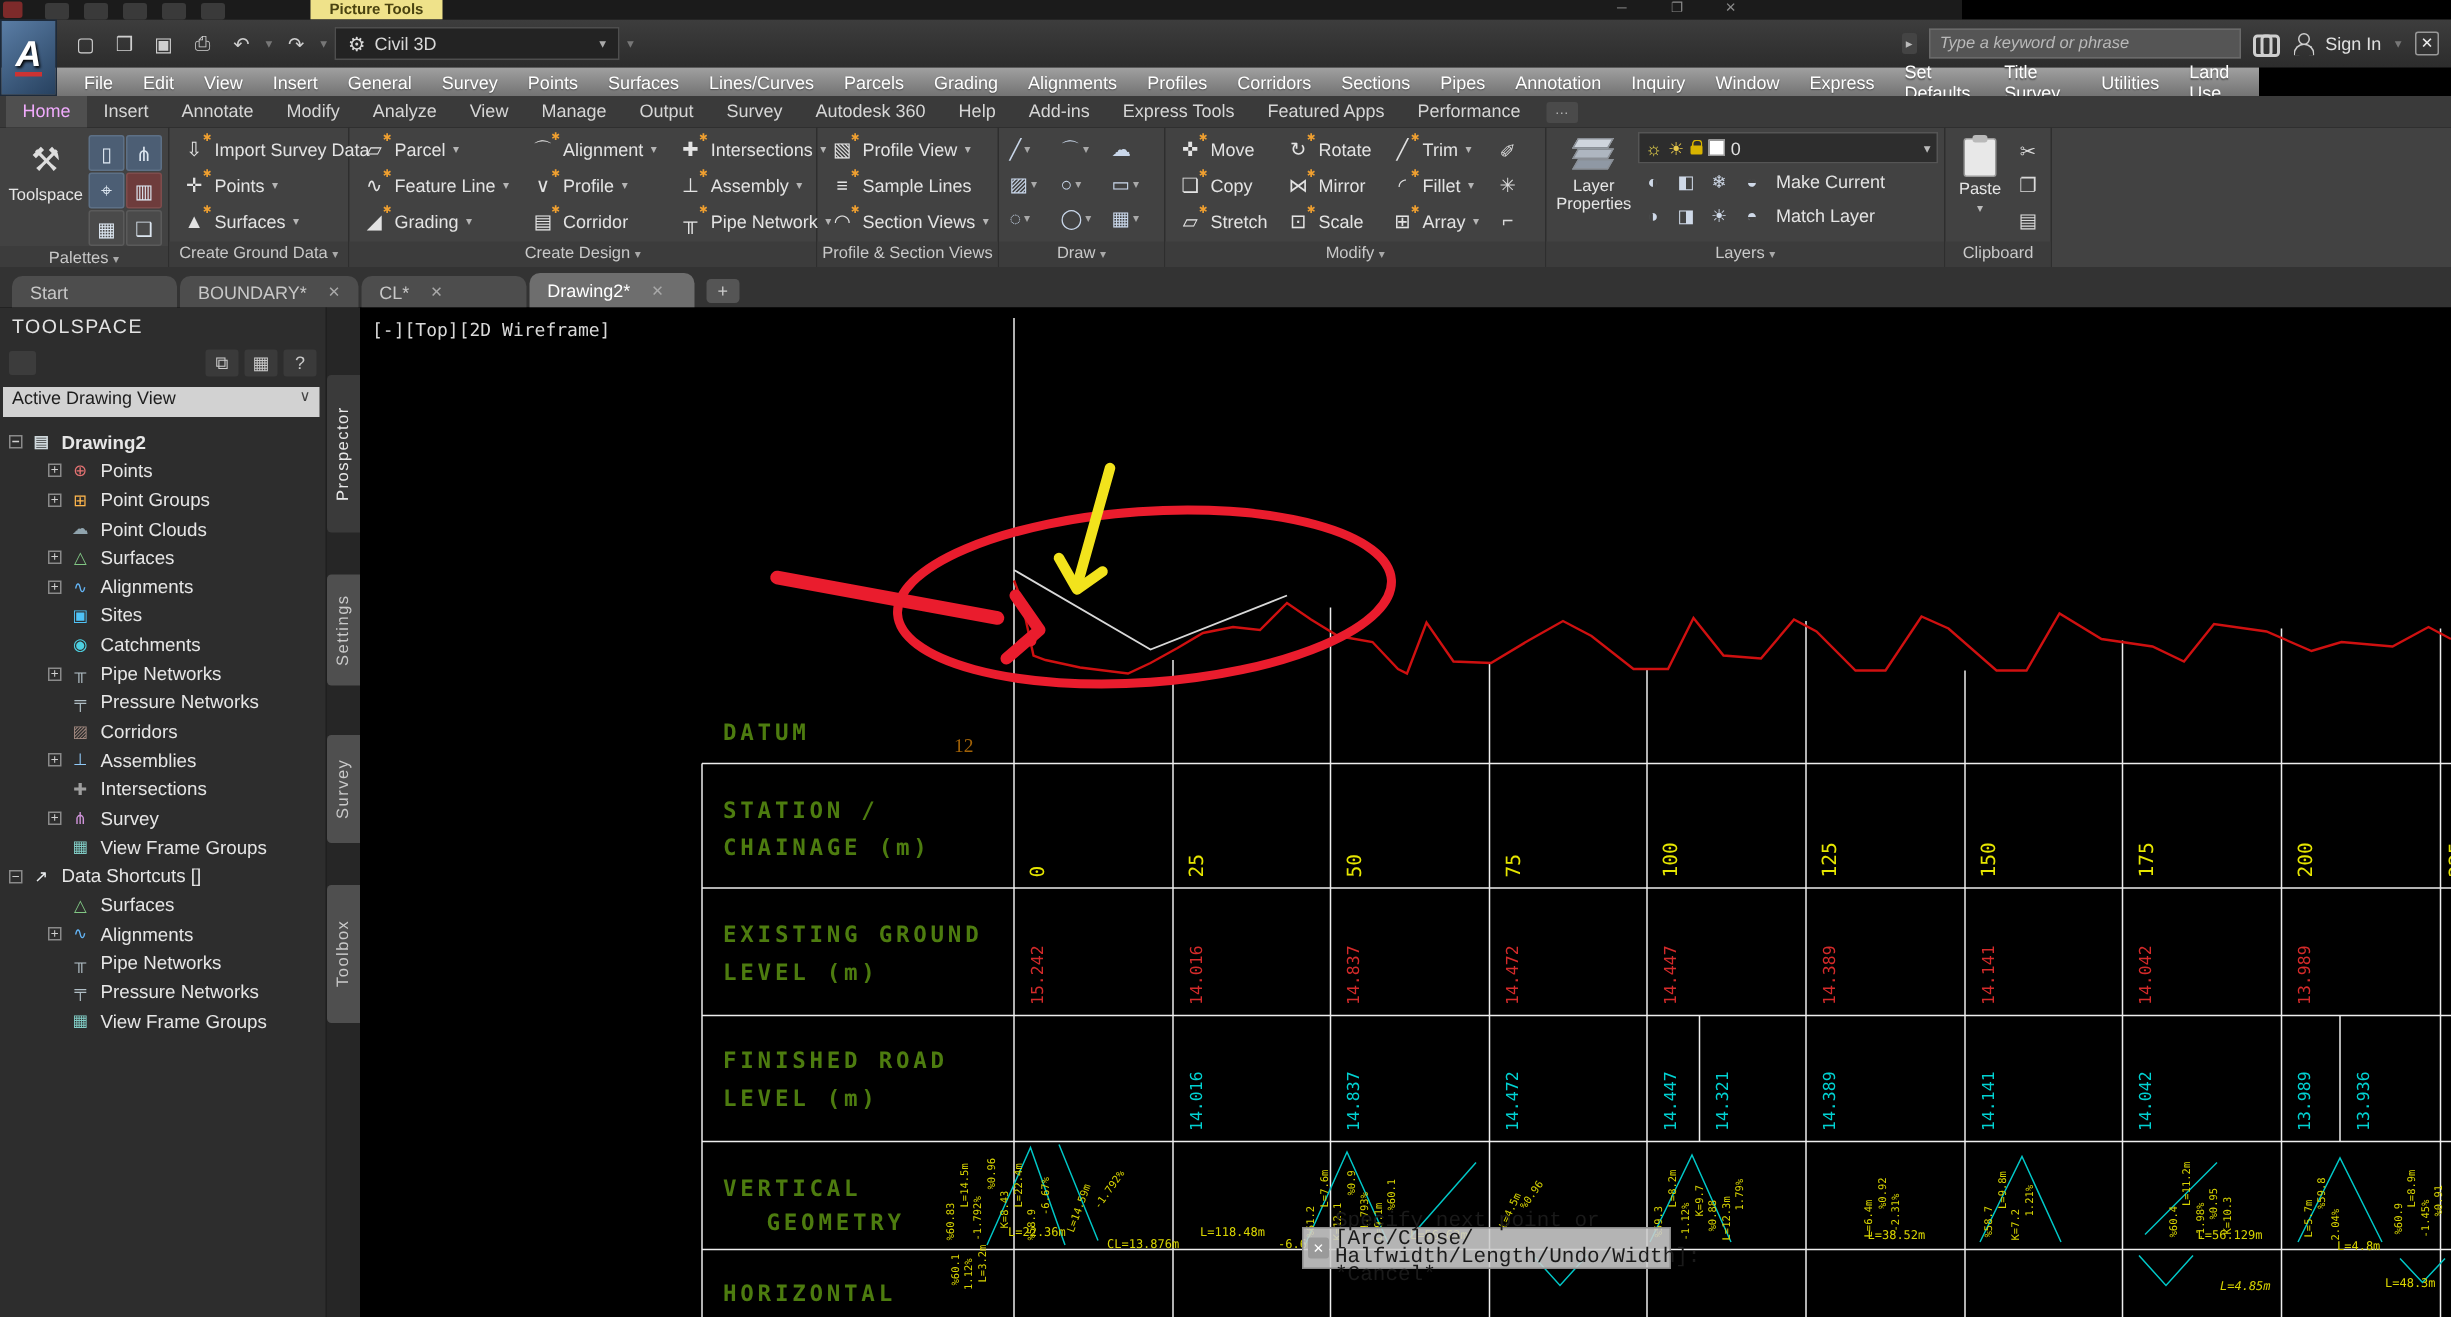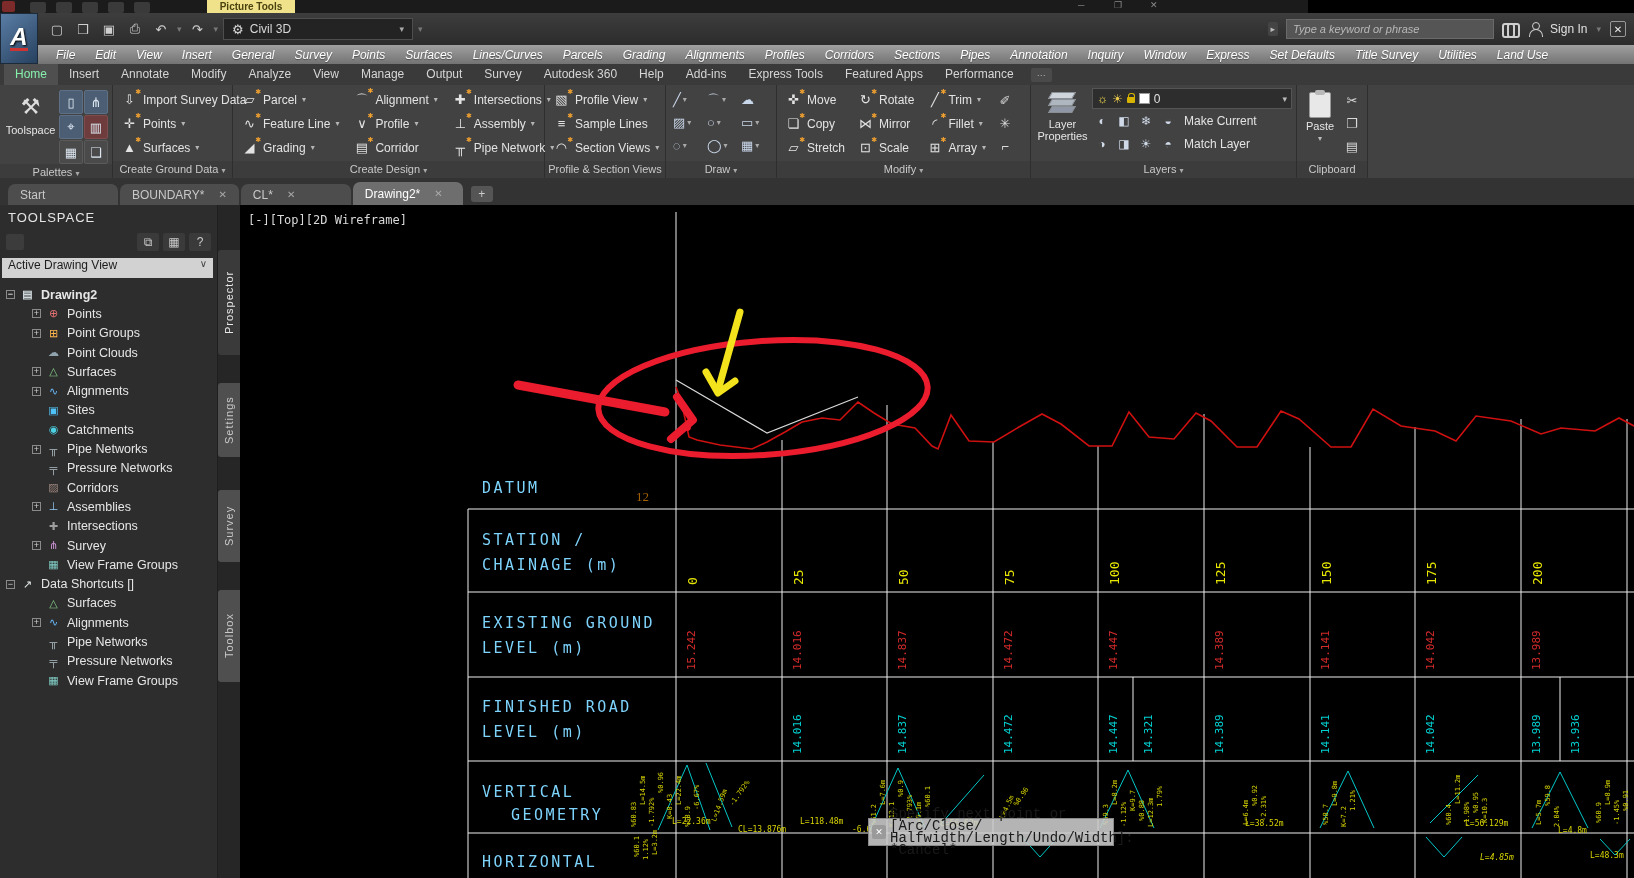--- a/index.html
+++ b/index.html
@@ -44,29 +44,29 @@
   .binoc::before { left:0; } .binoc::after { right:0; }
   .person { position:relative; width:14px; height:14px; }
   .person::before { content:""; position:absolute; left:4px; top:0; width:6px; height:6px; border:1.5px solid #cfcfcf; border-radius:50%; }
   .person::after { content:""; position:absolute; left:1px; top:7px; width:12px; height:7px; border:1.5px solid #cfcfcf;
                    border-bottom:none; border-radius:7px 7px 0 0; }
   .signin { color:#e0e0e0; font-size:12px; }
   .xchg { width:16px; height:16px; border:1px solid #999; color:#eee; font-size:10px; display:flex;
           align-items:center; justify-content:center; border-radius:2px; }
 
   
-  .menu-bar { position:absolute; left:0; top:45px; width:1634px; height:19px;
-              background:linear-gradient(#a0a0a0,#737373); display:flex; align-items:center; padding-left:46px;font-style:italic; }
+  .menu-bar { position:absolute; left:0; top:45px; width:1506px; height:19px;
+              background:linear-gradient(#a0a0a0,#737373); display:flex; align-items:center; padding-left:46px; }
   .menu-item { color:#fff; font-size:12px; padding:0 10px; text-shadow:0 1px 1px rgba(0,0,0,.4); cursor:default; }
 
   
   .ribbon-tabs { position:absolute; left:0; top:64px; width:1634px; height:21px; background:#3a3a3a;
                  display:flex; align-items:flex-end; padding-left:4px; }
   .rtab { color:#d6d6d6; font-size:12px; padding:3px 11px; height:21px; }
-  .rtab.active { background:#4f4f4f; color:#86efac; }
+  .rtab.active { background:#4f4f4f; color:#f0abfc; }
   .rtab-extra { margin-left:6px; color:#bbb; background:#4a4a4a; border-radius:2px; font-size:9px; padding:2px 6px; align-self:center; }
 
   
   .ribbon { position:absolute; left:0; top:85px; width:1634px; height:93px; background:#424242; display:flex; }
   .panel { position:relative; height:93px; border-right:1px solid #2e2e2e; display:flex; flex-direction:column; }
   .panel-body { flex:1; display:flex; padding:3px 4px 0 4px; gap:2px; }
   .panel-label { height:17px; font-size:11px; color:#c9c9c9; text-align:center; line-height:16px; background:#3c3c3c; white-space:nowrap; overflow:hidden;}
   .panel-label .caret { font-size:8px; color:#a9a9a9; }
   .bigbtn { width:54px; display:flex; flex-direction:column; align-items:center; justify-content:flex-start; padding-top:4px; gap:2px; border-radius:2px; }
   .bigbtn .bicon { width:30px; height:30px; display:flex; align-items:center; justify-content:center; font-size:22px; }
@@ -139,22 +139,22 @@
   .side-tabs { width:22px; height:673px; background:#262626; position:relative; }
   .vtab { position:absolute; left:0; width:22px; background:#4f4f4f; color:#c9c9c9; font-size:11px;
           writing-mode:vertical-rl; transform:rotate(180deg); display:flex; align-items:center; justify-content:center;
           border-radius:0 3px 3px 0; letter-spacing:1px; }
   .vtab.active { background:#3a3a3a; color:#e8e8e8; }
 
   
   .viewport { position:relative; width:1394px; height:673px; background:#000; overflow:hidden; }
   .vp-corner { position:absolute; left:8px; top:8px; color:#d9d9d9; font-size:12px; font-family:"DejaVu Sans Mono",monospace; }
   .vp-svg { position:absolute; left:0; top:0; }
-  .cadlbl { position:absolute; color:#7dd3fc; font-size:15px; font-family:"DejaVu Sans Mono",monospace;
-            letter-spacing:2.5px; font-weight:normal; white-space:nowrap; }
+  .cadlbl { position:absolute; color:#4d7c0f; font-size:15px; font-family:"DejaVu Sans Mono",monospace;
+            letter-spacing:2.5px; font-weight:bold; white-space:nowrap; }
   .vtx { position:absolute; font-family:"DejaVu Sans Mono",monospace; white-space:nowrap;
          transform:rotate(-90deg); transform-origin:0 0; }
   .st-val { color:#e6e600; font-size:13px; }
   .eg-val { color:#d42a2a; font-size:11px; }
   .fr-val { color:#00d2d2; font-size:11px; }
   .datum12 { position:absolute; color:#a16207; font-size:13px; font-family:Liberation Serif, serif; }
   .scrib { position:absolute; color:#d8d400; font-size:7px; font-family:"DejaVu Sans Mono",monospace; white-space:nowrap; transform-origin:0 0; }
   .hlab { position:absolute; color:#d8d400; font-size:8px; font-family:"DejaVu Sans Mono",monospace; white-space:nowrap; }
 
   .cmd-tip { position:absolute; left:628px; top:613px; width:246px; height:28px; background:rgba(205,205,205,.88);

